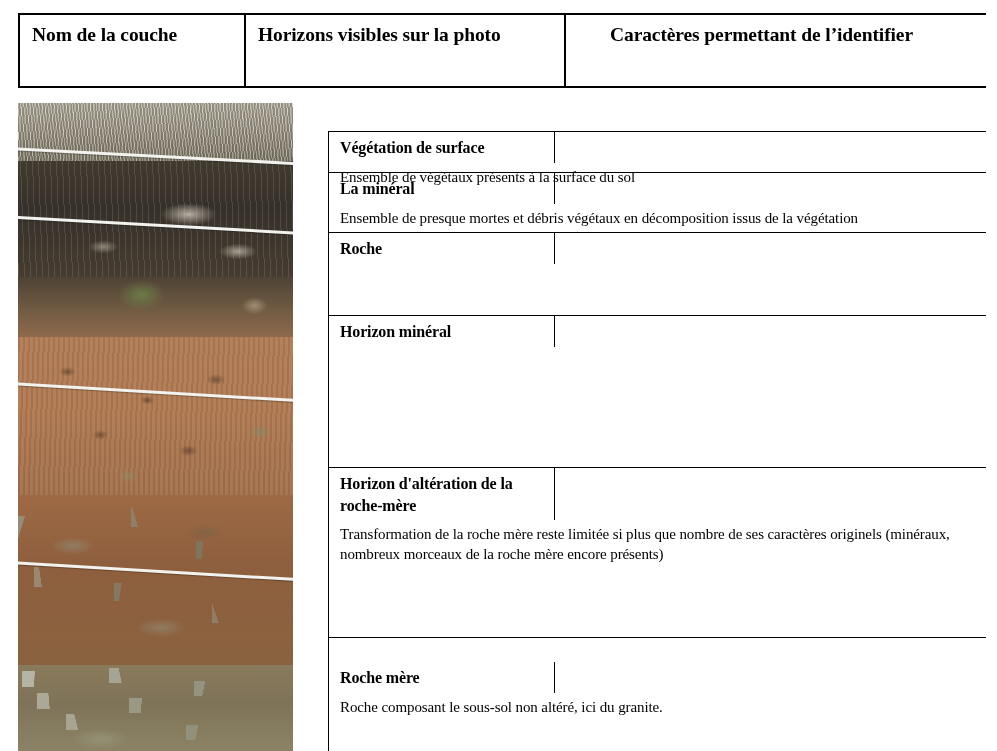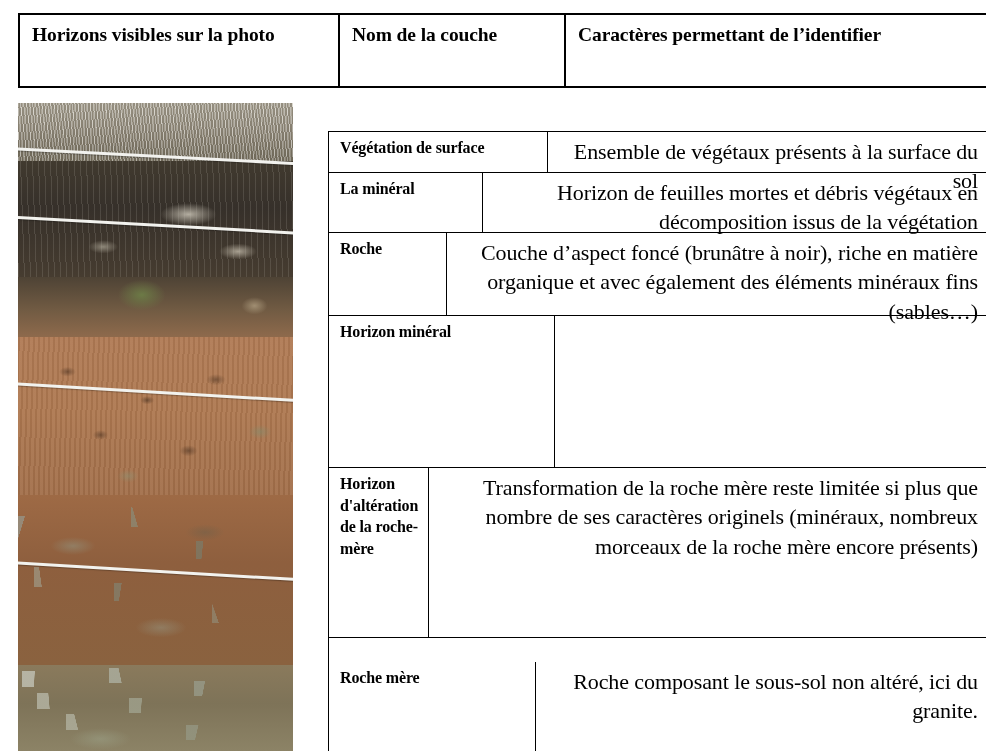--- a/index.html
+++ b/index.html
@@ -32,21 +32,21 @@
   #header-table .hcell {
     box-sizing: border-box;
     padding: 7px 10px 0 12px;
     font-weight: bold;
     font-size: 19.5px;
     line-height: 1.33;
     letter-spacing: -0.1px;
   }
   .hcell-photo  { width: 320px; border-right: 2px solid #000; }
   .hcell-nom    { width: 226px; border-right: 2px solid #000; }
-  .hcell-carac  { flex: 1 1 auto; }
+  .hcell-carac  { flex: 1 1 auto; margin-left: 32px; }
 
   
   #soil-photo {
     position: absolute;
     left: 18px;
     top: 103px;
     width: 275px;
     height: 648px;
     overflow: hidden;
   }
@@ -153,58 +153,58 @@
     top: 131px;
     width: 658px;
     border-top: 1.6px solid #000;
     border-left: 1.6px solid #000;
     box-sizing: border-box;
   }
   #body-table .brow {
     display: flex;
     border-bottom: 1.6px solid #000;
     box-sizing: border-box;
+    flex-direction: column;
   }
   #body-table .bcell {
     box-sizing: border-box;
     padding: 5px 8px 4px 11px;
   }
   .bcell-name {
     width: 226px;
     border-right: 1.6px solid #000;
     font-weight: bold;
     font-size: 16px;
     line-height: 1.35;
     letter-spacing: -0.15px;
   }
   .bcell-desc {
     flex: 1 1 auto;
-    font-size: 22px;
+    font-size: 15px;
     line-height: 1.33;
     letter-spacing: -0.1px;
     padding-left: 13px;
-    text-align: right;
   }
   
   .brow-0 { height: 41px; }
   .brow-1 { height: 60px; }
   .brow-2 { height: 83px; }
   .brow-3 { height: 152px; }
   .brow-4 { height: 170px; }
   .brow-5 { height: 103px; margin-top: 24px; }
 </style>
 </head>
 <body>
 
 <div id="header-table">
+  <div class="hcell hcell-nom">
+    <span>Nom de la couche</span>
+  </div>
   <div class="hcell hcell-photo">
     <span>Horizons visibles sur la photo</span>
-  </div>
-  <div class="hcell hcell-nom">
-    <span>Nom de la couche</span>
   </div>
   <div class="hcell hcell-carac">
     <span>Caractères permettant de l’identifier</span>
   </div>
 </div>
 
 <div id="soil-photo">
   <div class="ph-layer ph-grass"></div>
   <div class="ph-layer ph-humus"></div>
   <div class="ph-layer ph-trans"></div>
@@ -217,25 +217,24 @@
   <div class="marker-line mline-4"></div>
 </div>
 
 <div id="body-table">
   <div class="brow brow-0">
     <div class="bcell bcell-name">Végétation de surface</div>
     <div class="bcell bcell-desc">Ensemble de végétaux présents à la surface du sol</div>
   </div>
   <div class="brow brow-1">
     <div class="bcell bcell-name">La minéral</div>
-    <div class="bcell bcell-desc">Horizon de feuilles mortes et débris végétaux en décomposition issus de la végétation</div>
+    <div class="bcell bcell-desc">Ensemble de presque mortes et débris végétaux en décomposition issus de la végétation</div>
   </div>
   <div class="brow brow-2">
     <div class="bcell bcell-name">Roche</div>
-    <div class="bcell bcell-desc">Couche d’aspect foncé (brunâtre à noir), riche en matière organique et avec également des éléments minéraux fins (sables…)</div>
   </div>
   <div class="brow brow-3">
     <div class="bcell bcell-name">Horizon minéral</div>
   </div>
   <div class="brow brow-4">
     <div class="bcell bcell-name">Horizon d'altération de la roche-mère</div>
     <div class="bcell bcell-desc">Transformation de la roche mère reste limitée si plus que nombre de ses caractères originels (minéraux, nombreux morceaux de la roche mère encore présents)</div>
   </div>
   <div class="brow brow-5">
     <div class="bcell bcell-name">Roche mère</div>

